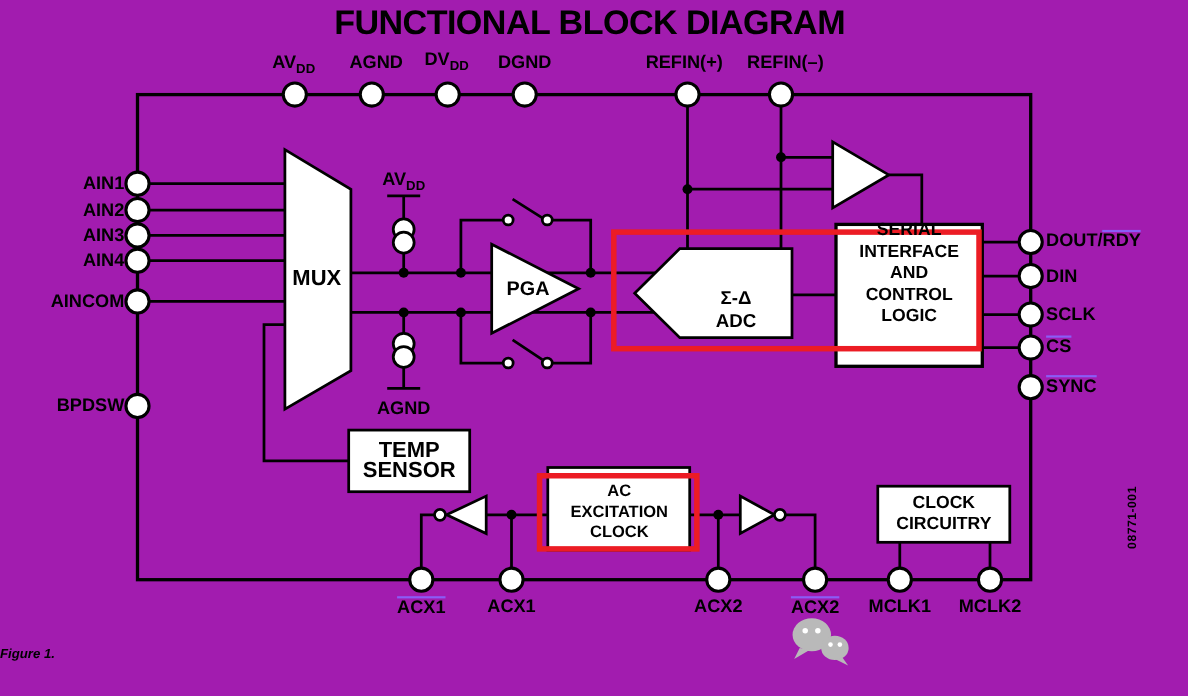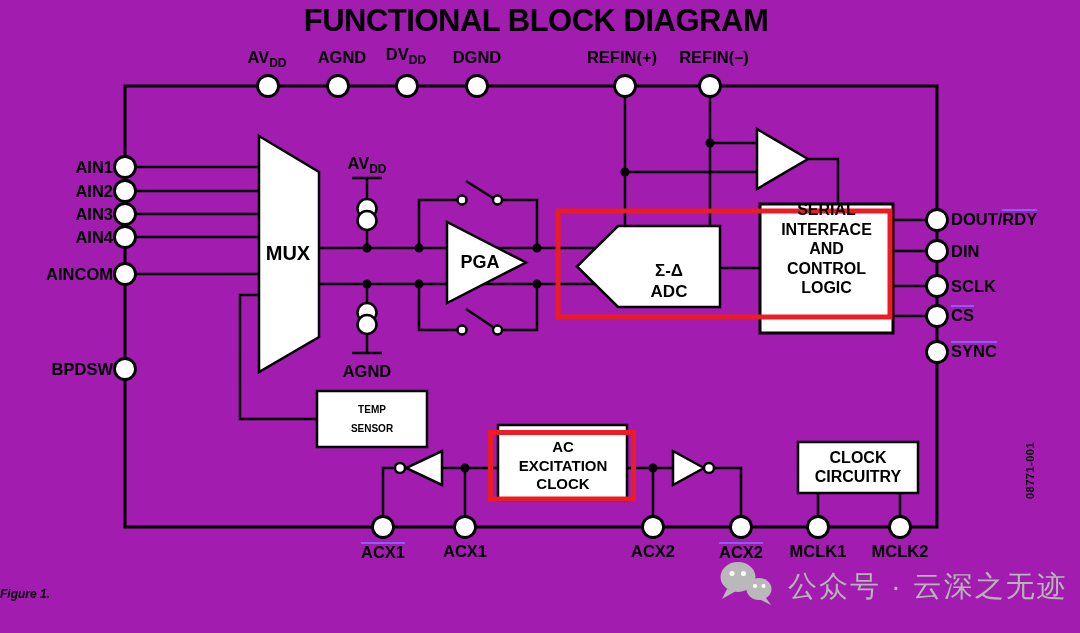--- a/index.html
+++ b/index.html
@@ -20,21 +20,21 @@
   .rlabel { left:951px; font-size:16.5px; }
   .blabel { top:542px; transform:translateX(-50%); font-size:16.5px; text-align:left; }
   .ov { display:inline-block; border-top:2px solid #8b5cf6; line-height:1.08; }
   .supply { transform:translateX(-50%); font-size:16.5px; }
   .blocklbl { text-align:center; }
   .muxlbl   { left:256px; top:242px; width:64px;  font-size:20px; }
   .pgalbl   { left:448px; top:252px; width:64px;  font-size:18px; }
   .adclbl   { left:616px; top:239px; width:106px; font-size:17px; line-height:21px;margin-top:21px; }
   .seriallbl{ left:760px; top:200px; width:133px; font-size:16px; line-height:19.5px; }
   .refdetlbl{ left:752px; top:107px; width:145px; font-size:16px; line-height:19px; }
-  .templbl  { left:317px; top:400px; width:110px; font-size:10px; line-height:19px; }
+  .templbl  { left:317px; top:400px; width:110px; font-size:20px; line-height:19px; }
   .aclbl    { left:498px; top:438px; width:130px; font-size:15px; line-height:18.5px; }
   .clklbl   { left:798px; top:448px; width:120px; font-size:16px; line-height:19px; }
   .chipname { left:196px; top:479px; font-size:27px; letter-spacing:0.5px; }
   .figcap {
     left:0; width:1080px; top:587px;
     font-size:12px; font-style:italic; font-weight:600;
   }
   .sidecode {
     left:1024px; top:418px; height:104px; width:20px;
     writing-mode:vertical-rl; transform:rotate(180deg);
@@ -236,15 +236,14 @@
       <ellipse cx="45" cy="30" rx="12.5" ry="11"></ellipse>
       <polygon points="52,39 57,46 45,40"></polygon>
     </g>
     <g fill="#fff">
       <circle cx="18" cy="14.5" r="2.5"></circle>
         <circle cx="29.5" cy="14.5" r="2.5"></circle>
       <circle cx="41" cy="27" r="2.1"></circle>
         <circle cx="49.5" cy="27" r="2.1"></circle>
     </g>
   </svg>
-  <div class="lbl wmtext">公众号 · 云深之无迹</div>
 
 </div>
 
 </body></html>

